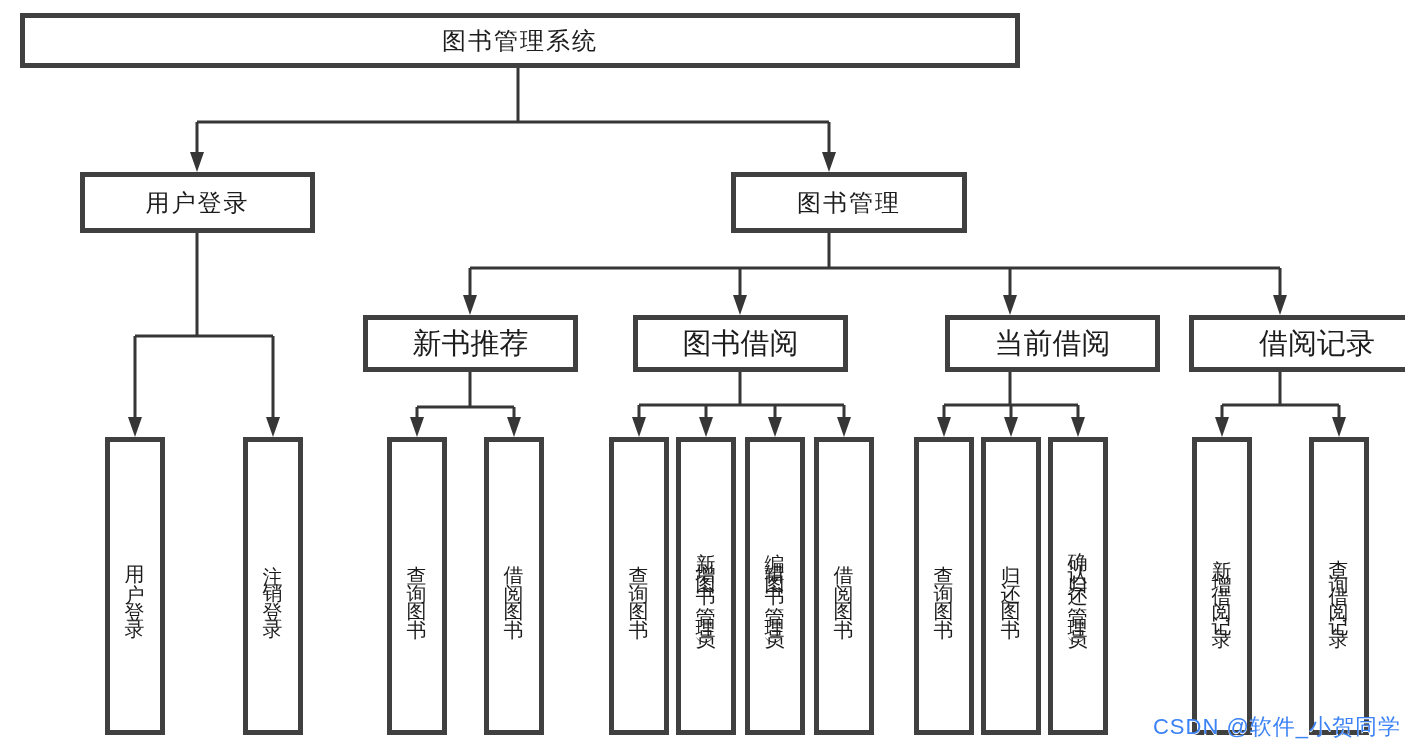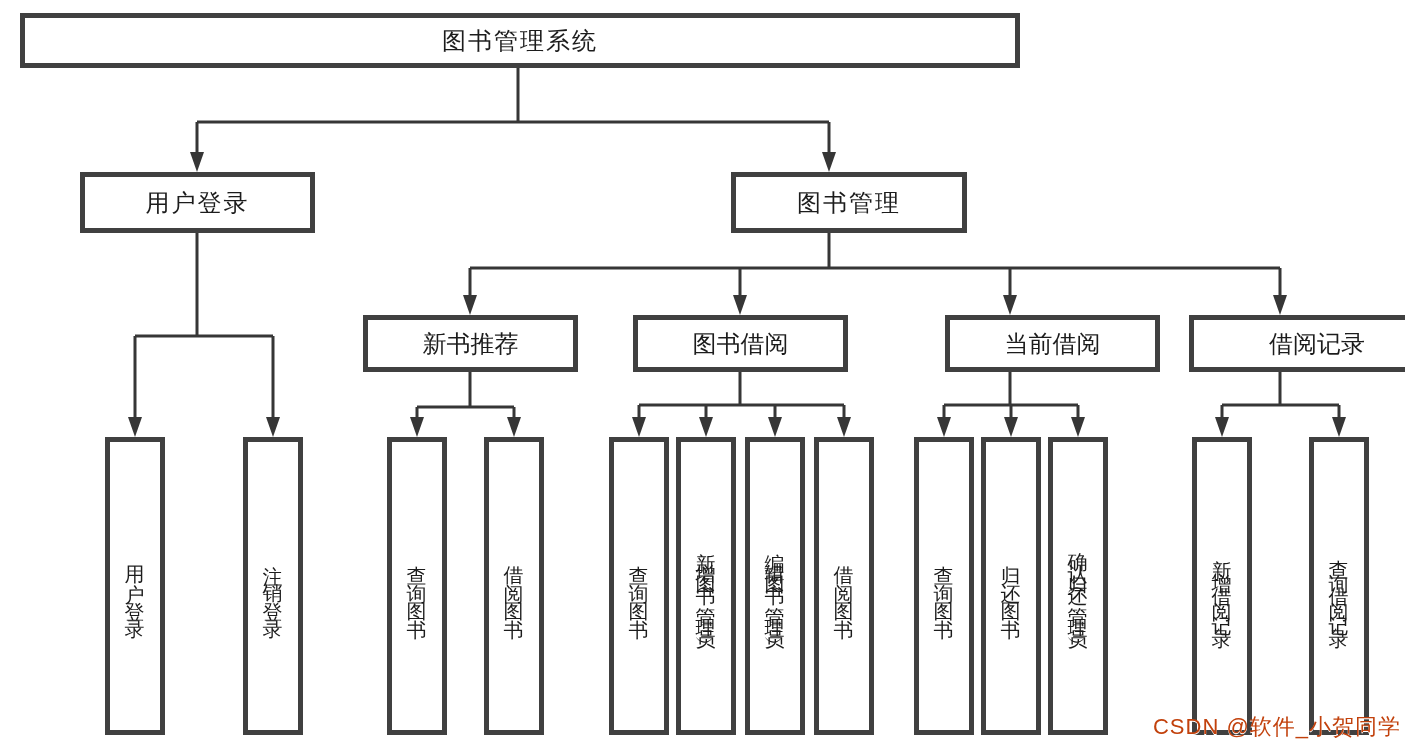--- a/index.html
+++ b/index.html
@@ -7,31 +7,31 @@
     width:1405px;height:747px;position:relative;background:#ffffff;overflow:hidden;
     font-family:"Liberation Sans","DejaVu Sans",sans-serif;
   }
   #canvas{position:absolute;left:0;top:0;width:1405px;height:747px;}
   svg.connectors{position:absolute;left:0;top:0;z-index:0;}
   .node{
     position:absolute;box-sizing:border-box;border:5px solid #404040;background:#ffffff;
     display:flex;align-items:center;justify-content:center;color:#1c1c1c;z-index:1;
   }
   .h-node{font-size:24px;letter-spacing:2px;}
-  .l3{font-size:24px;}
+  .l3{font-size:29px;}
   .leaf{z-index:1;}
   .vtext{
     writing-mode:vertical-rl;text-orientation:mixed;font-size:20px;line-height:1;
     white-space:nowrap;color:#1c1c1c;
   }
   .gap-l{letter-spacing:18px;}
   .gap-m{letter-spacing:14px;}
   .gap-s{letter-spacing:11px;}
   .watermark{
-    position:absolute;right:4px;top:712px;font-size:22px;color:#c2410c;
+    position:absolute;right:4px;top:712px;font-size:22px;color:#3b82f6;
     letter-spacing:1px;z-index:3;text-shadow:0 1px 0 #ffffff;
   }
 </style>
 </head>
 <body>
 
 <div id="canvas">
 
   <svg class="connectors" width="1405" height="747" viewBox="0 0 1405 747">
     <path fill="none" stroke="#363636" stroke-width="3" d="

